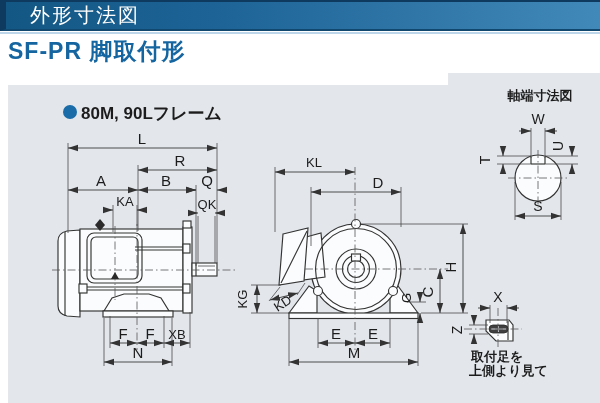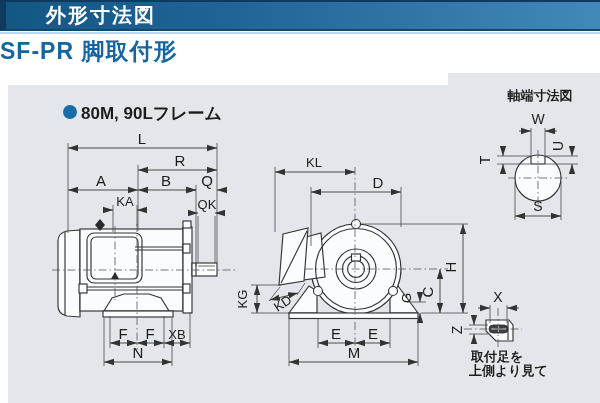--- a/index.html
+++ b/index.html
@@ -4,28 +4,28 @@
 <style>
   html,body{margin:0;padding:0;}
   body{
     width:600px;height:403px;position:relative;background:#ffffff;
     font-family:"Liberation Sans","DejaVu Sans",sans-serif;overflow:hidden;
   }
   .header-bar{
     position:absolute;left:0;top:0;width:600px;height:31px;box-sizing:border-box;
     background:linear-gradient(90deg,#135884 0%,#1d6396 35%,#4189b8 100%);
     border-left:6px solid #0d3a5e;border-top:2px solid #0d3a5e;border-bottom:2px solid #11486f;
-    color:#ffffff;font-size:20px;font-weight:bold;letter-spacing:2px;
-    padding-left:40px;line-height:26px;
+    color:#ffffff;font-size:20px;font-weight:normal;letter-spacing:2px;
+    padding-left:24px;line-height:26px;
   }
   .header-rule{
     position:absolute;left:0;top:32px;width:600px;height:2px;background:#bdd6ea;
   }
   .page-subtitle{
-    position:absolute;left:0;top:36px;
+    position:absolute;left:8px;top:36px;
     color:#1565a0;font-size:23px;font-weight:bold;letter-spacing:1px;
   }
   .panel{
     position:absolute;left:8px;top:85px;width:592px;height:318px;background:#e3e7ec;
   }
   .panel-step{
     position:absolute;left:448px;top:73px;width:152px;height:13px;background:#e3e7ec;
   }
   svg text{
     font-family:"Liberation Sans","DejaVu Sans",sans-serif;

